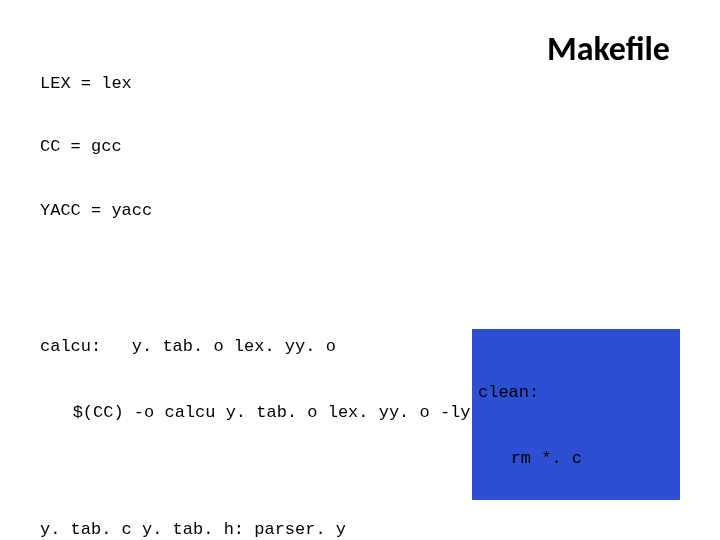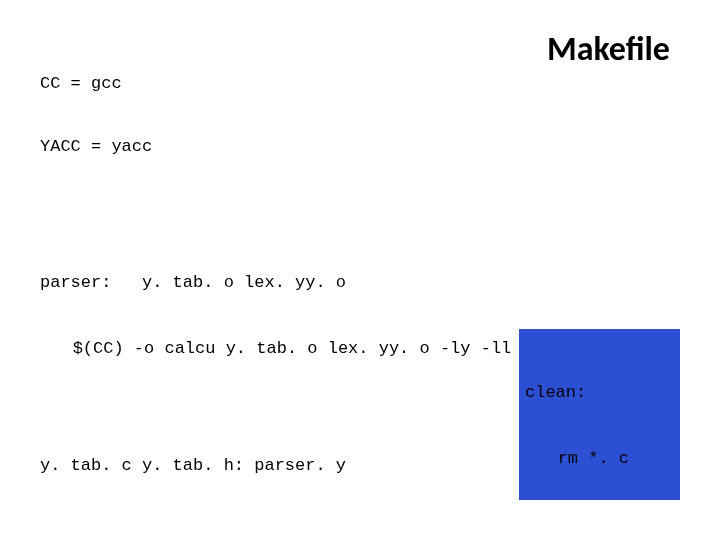--- a/index.html
+++ b/index.html
@@ -41,39 +41,40 @@
     .cleanbox {
       position: absolute;
       right: 40px;
       bottom: 40px;
       background: #2c4fd4;
       color: #000;
       font-size: 17px;
       line-height: 1.3;
       white-space: pre;
       padding: 8px 14px 8px 6px;
-      width: 161px;
+      width: 208px;
     }
     .cleanbox .cmd {
       padding-left: 3.2ch;
     }
   </style>
 </head>
 <body>
 
 <div class="header">
   <div class="vars">
+    <div>LEX = lex</div>
     <div>CC = gcc</div>
     <div>YACC = yacc</div>
   </div>
   <div class="title">Makefile</div>
 </div>
 
 <div class="rule">
-  <div>parser:   y. tab. o lex. yy. o</div>
+  <div>calcu:   y. tab. o lex. yy. o</div>
   <div class="cmd">$(CC) -o calcu y. tab. o lex. yy. o -ly -ll</div>
 </div>
 
 <div class="rule">
   <div>y. tab. c y. tab. h: parser. y</div>
   
 </div>
 
 <div class="cleanbox">
   <div>clean:</div>

